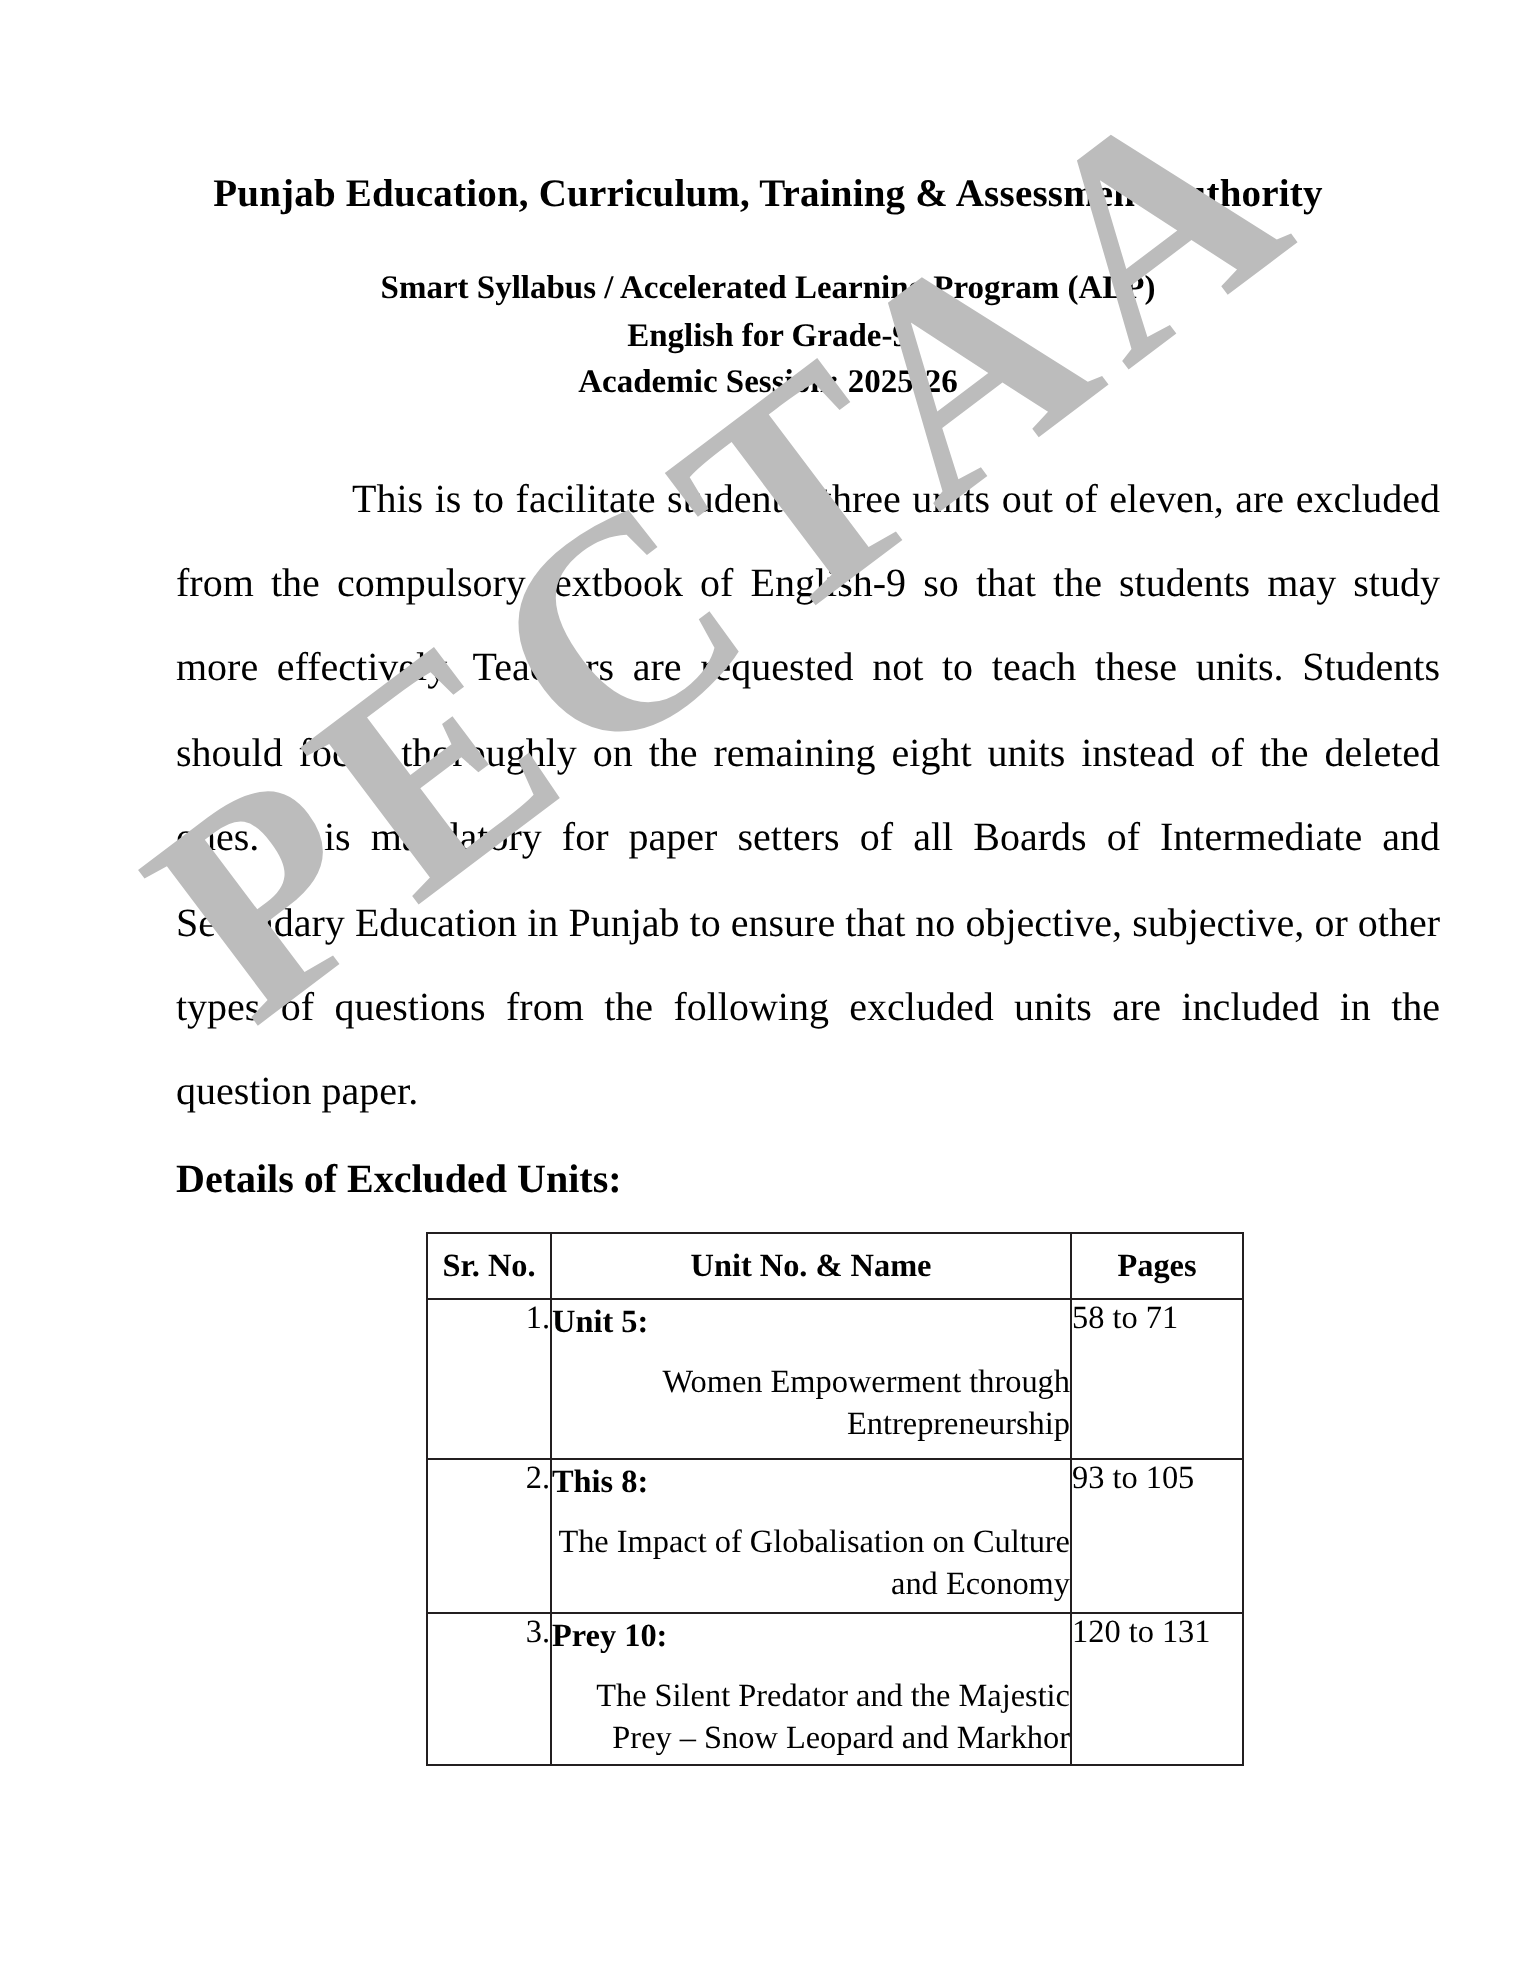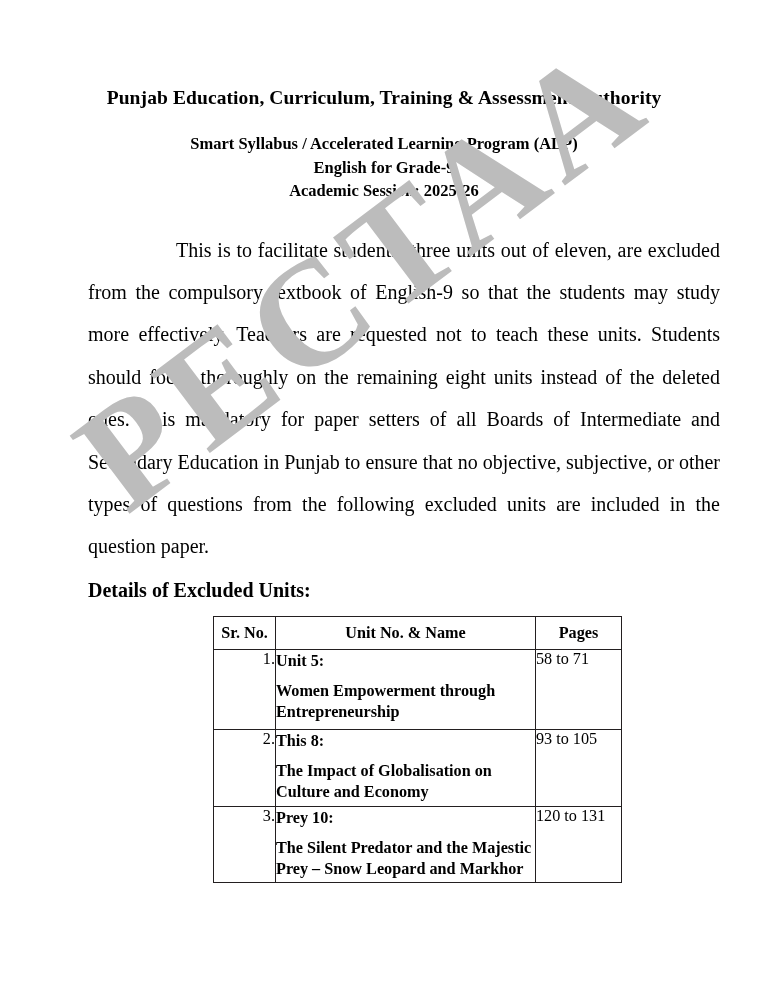--- a/index.html
+++ b/index.html
@@ -140,21 +140,22 @@
   }
   td.unit-cell .unit-no {
     font-weight: bold;
     display: block;
     line-height: 1.45;
   }
   td.unit-cell .unit-name {
     display: block;
     margin-top: 8px;
     line-height: 1.28;
-    font-weight: bold;
+    font-weight: normal;
+    text-align: right;
   }
   td.pages-cell {
     text-align: left;
     font-size: 16.2px;
     padding: 7px 4px 0 4px;
   }
   tr.row-1 td { height: 79px; }
   tr.row-2 td { height: 76px; }
   tr.row-3 td { height: 75px; }
 </style>

